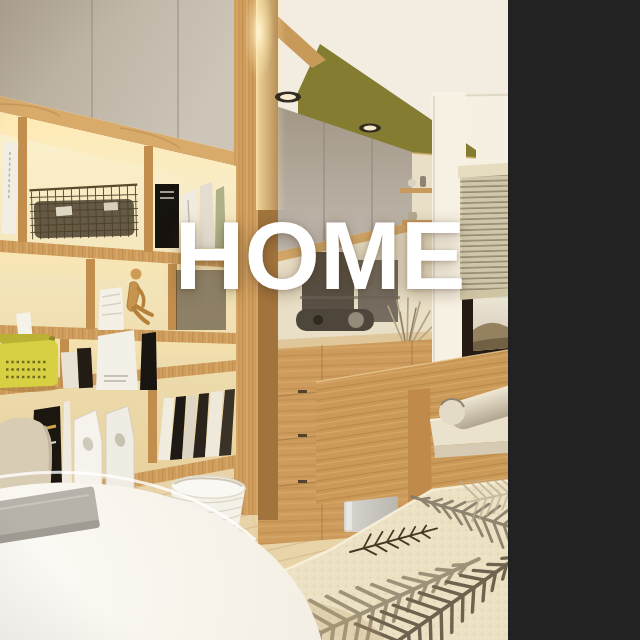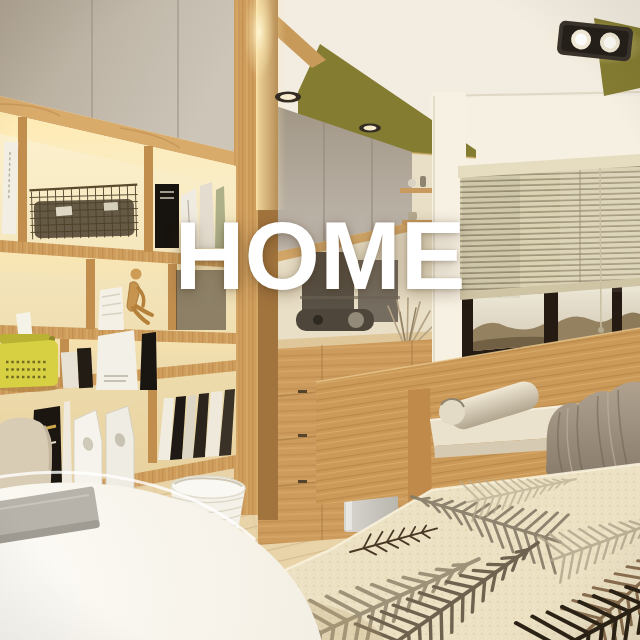--- a/index.html
+++ b/index.html
@@ -1,16 +1,16 @@
 <!DOCTYPE html>
 <html style="--title-text: #ffffff; --olive-accent: #847c31; --wood: #cf9d5c; --cabinet-gray: #bfb5a6; --rug: #ece1c3; --cushion: #ebe2cd; --blind: #dbd2b4; --floor: #e8d4a8; --table: #f9f6ee; --blanket: #9a8c7a; --typewriter: #d8d043; --window-frame: #251b12;"><head>
 <meta charset="utf-8">
 <style>
   html,body{margin:0;padding:0;background:#222;}
-  .stage{position:relative;width:640px;height:640px;overflow:hidden;background:#f2ece1;
+  .stage{position:relative;width:508px;height:640px;overflow:hidden;background:#f2ece1;
          font-family:"Liberation Sans", sans-serif;}
   .stage svg{position:absolute;inset:0;display:block;}
   .title{position:absolute;left:0;top:204px;width:640px;text-align:center;
          font-weight:bold;font-size:97px;line-height:104px;letter-spacing:0;
          color:var(--title-text,#ffffff);
          text-shadow:0 4px 16px rgba(70,50,25,.38),0 1px 4px rgba(70,50,25,.28);
          user-select:none;}
   .title div{white-space:nowrap;}
 </style>
 </head>

